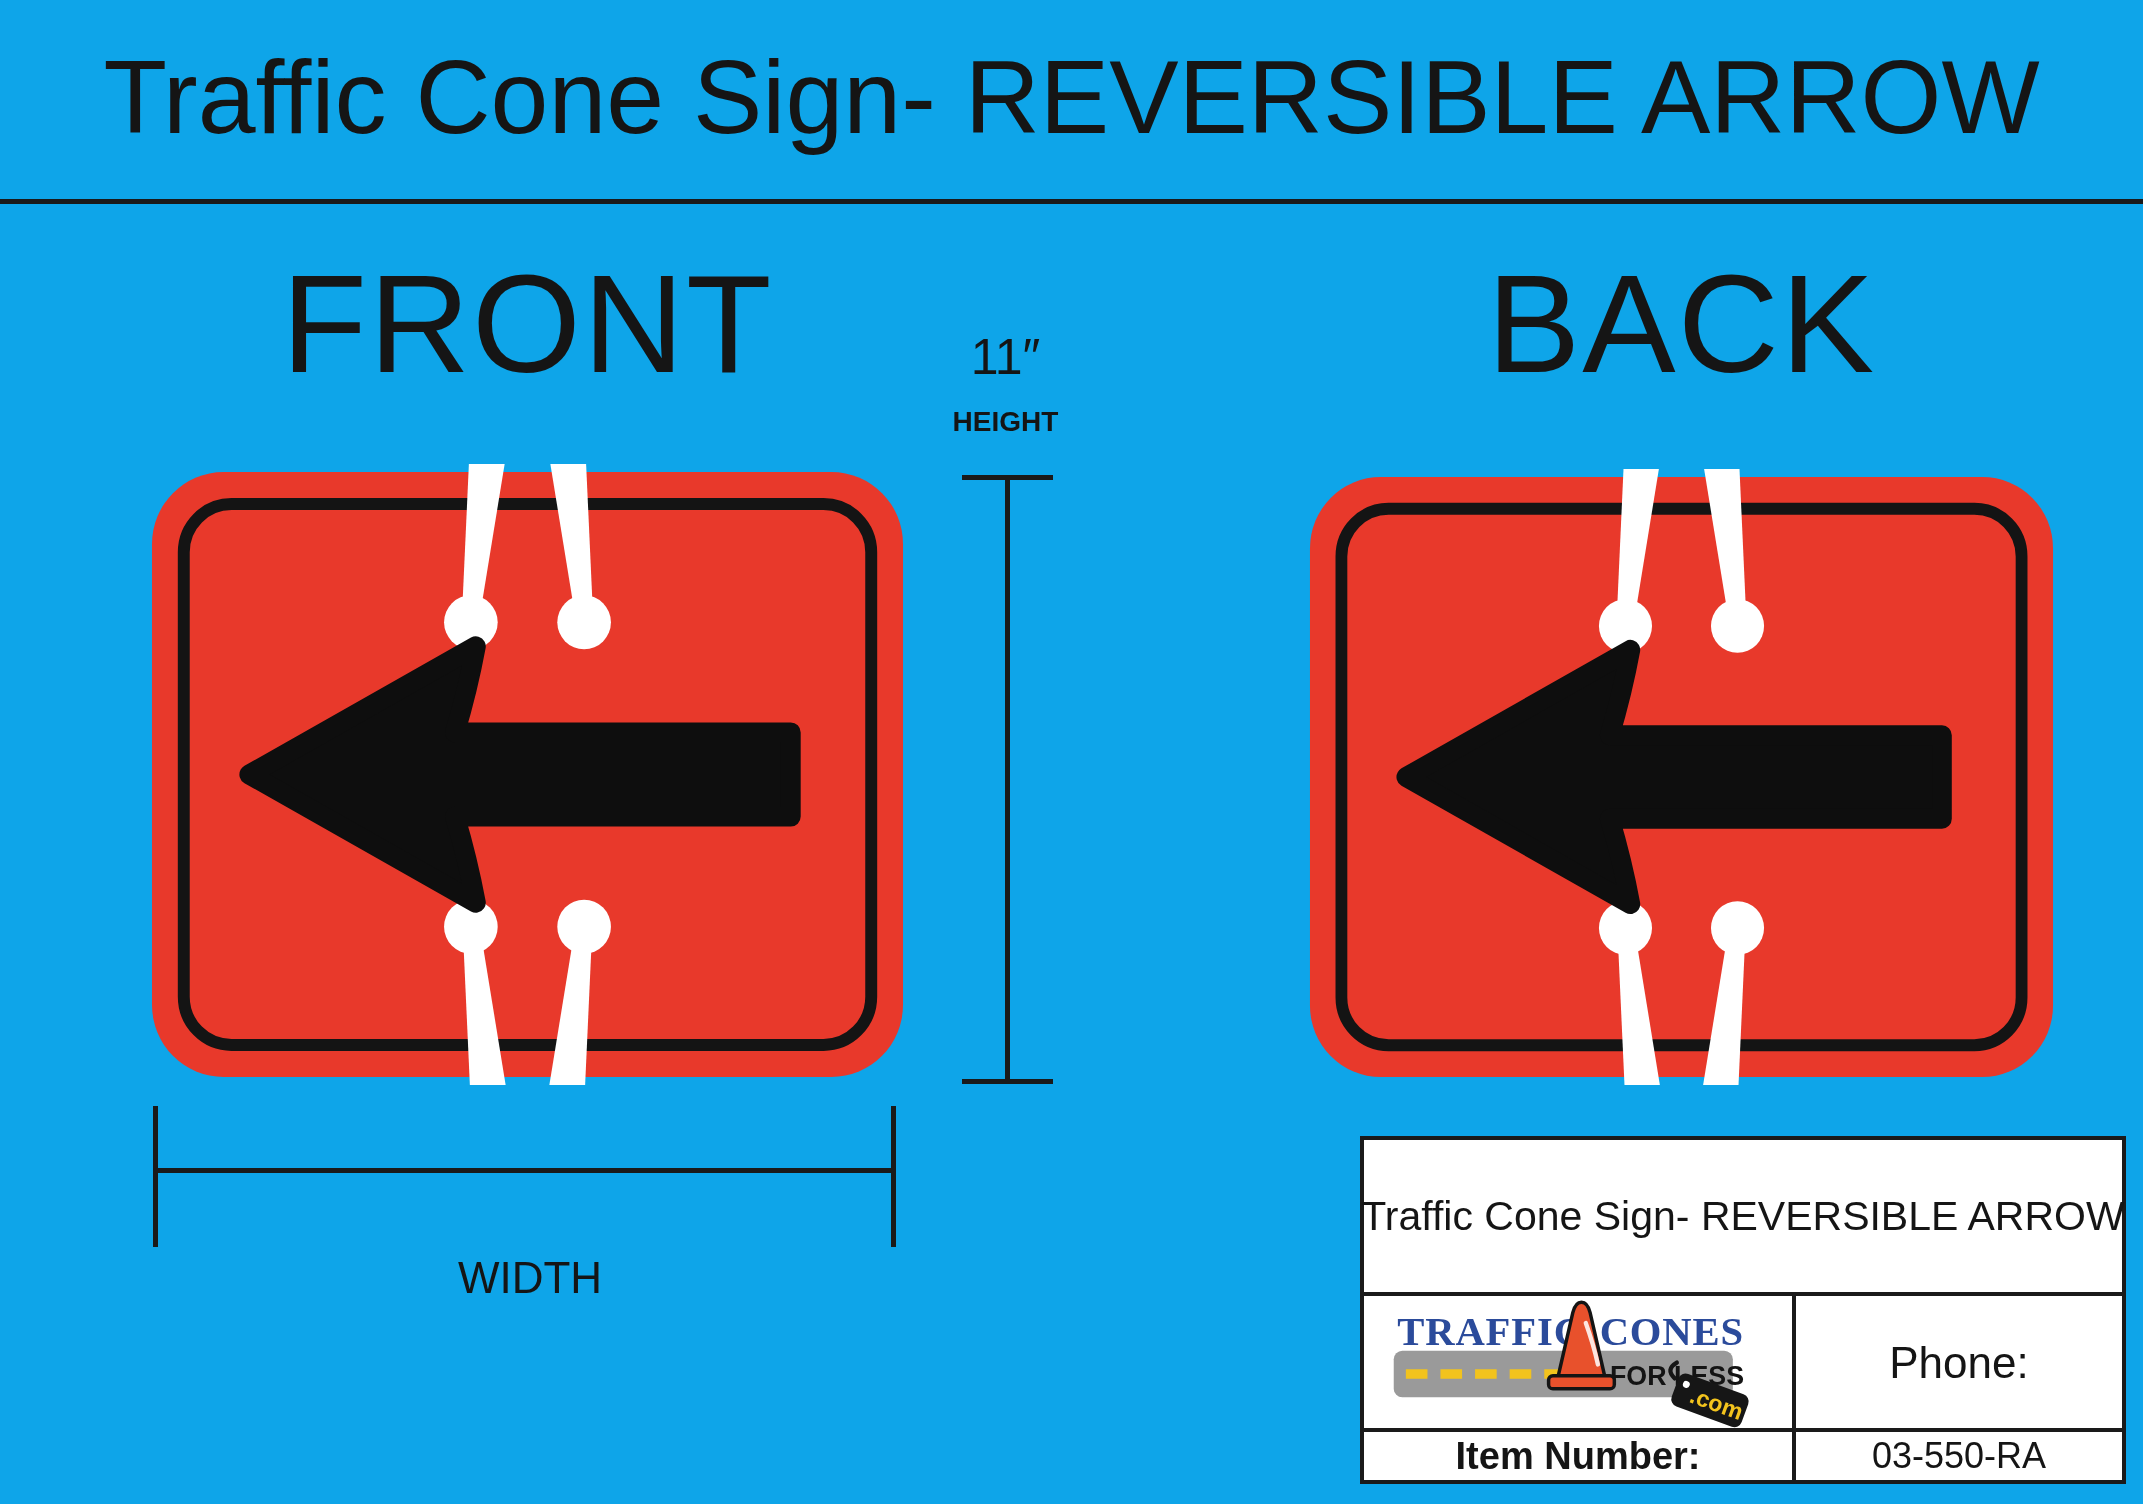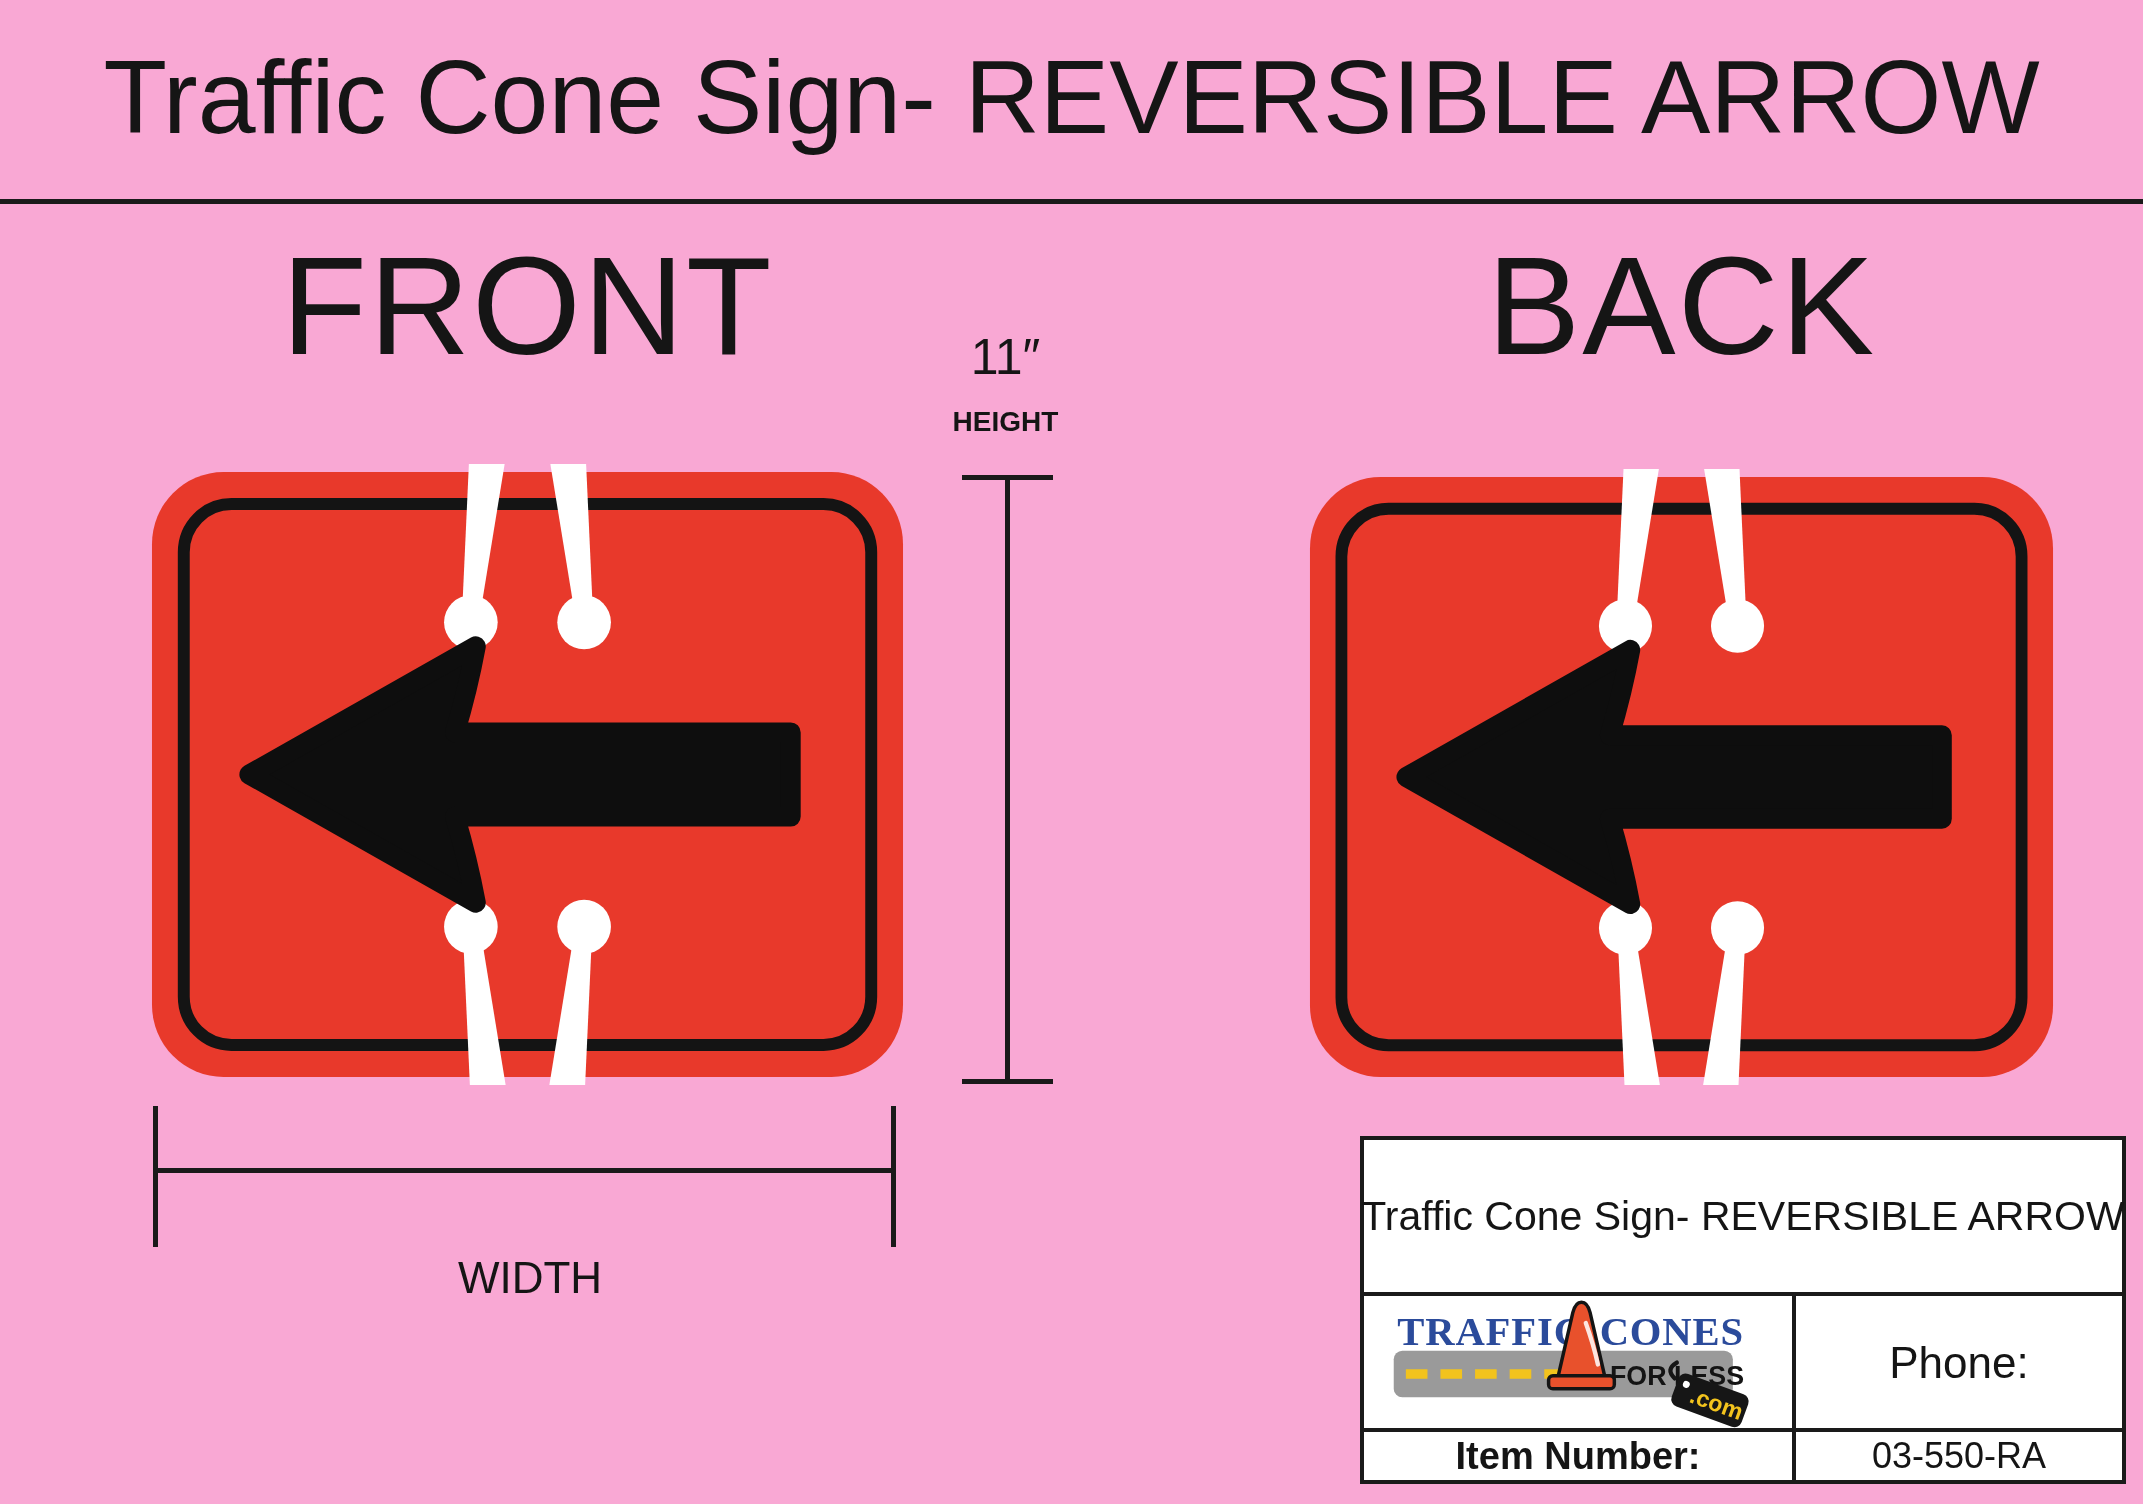--- a/index.html
+++ b/index.html
@@ -2,28 +2,28 @@
 <html style="--sign-orange: #E8392B; --sign-outline: #141414; --slot-white: #FFFFFF; --arrow-black: #0E0E0E; --logo-blue: #2B4B9B; --road-gray: #9A9A9A; --dash-yellow: #F2C31D; --cone-orange: #E8512C; --tag-black: #161616; --tag-text-gold: #F2C31D; --line-black: #1A1A1A;"><head>
 <meta charset="utf-8">
 <style>
   :root{
     --sign-orange:#E8392B; --sign-outline:#141414; --slot-white:#FFFFFF;
     --arrow-black:#0E0E0E; --logo-blue:#2B4B9B; --road-gray:#9A9A9A;
     --dash-yellow:#F2C31D; --cone-orange:#E8512C; --tag-black:#161616;
     --tag-text-gold:#F2C31D; --line-black:#1A1A1A;
   }
   html,body{margin:0;padding:0;background:#ffffff;}
-  .page{position:relative;width:2143px;height:1504px;background:#f9a8d4;overflow:hidden;
+  .page{position:relative;width:2143px;height:1504px;background:#0ea5e9;overflow:hidden;
         font-family:"Liberation Sans",sans-serif;color:#151515;}
 
   .page-title{position:absolute;left:0;top:45px;width:2143px;text-align:center;
     font-size:104px;line-height:104px;font-weight:400;letter-spacing:0;white-space:nowrap;}
   .title-rule{position:absolute;left:0;top:199px;width:2143px;height:5px;background:var(--line-black,#1A1A1A);}
 
-  .view-label{position:absolute;top:236px;font-size:140px;line-height:140px;font-weight:200;
+  .view-label{position:absolute;top:254px;font-size:140px;line-height:140px;font-weight:200;
     text-align:center;letter-spacing:2px;white-space:nowrap;}
   .view-label.front{left:150px;width:755px;}
   .view-label.back{left:1308px;width:747px;}
 
   .sign{position:absolute;}
   .sign.front{left:150px;top:464px;width:755px;height:621px;}
   .sign.back{left:1308px;top:469px;width:747px;height:616px;}
 
   .sign-base{fill:var(--sign-orange,#E8392B);}
   .sign-outline{fill:none;stroke:var(--sign-outline,#141414);stroke-width:12px;}

